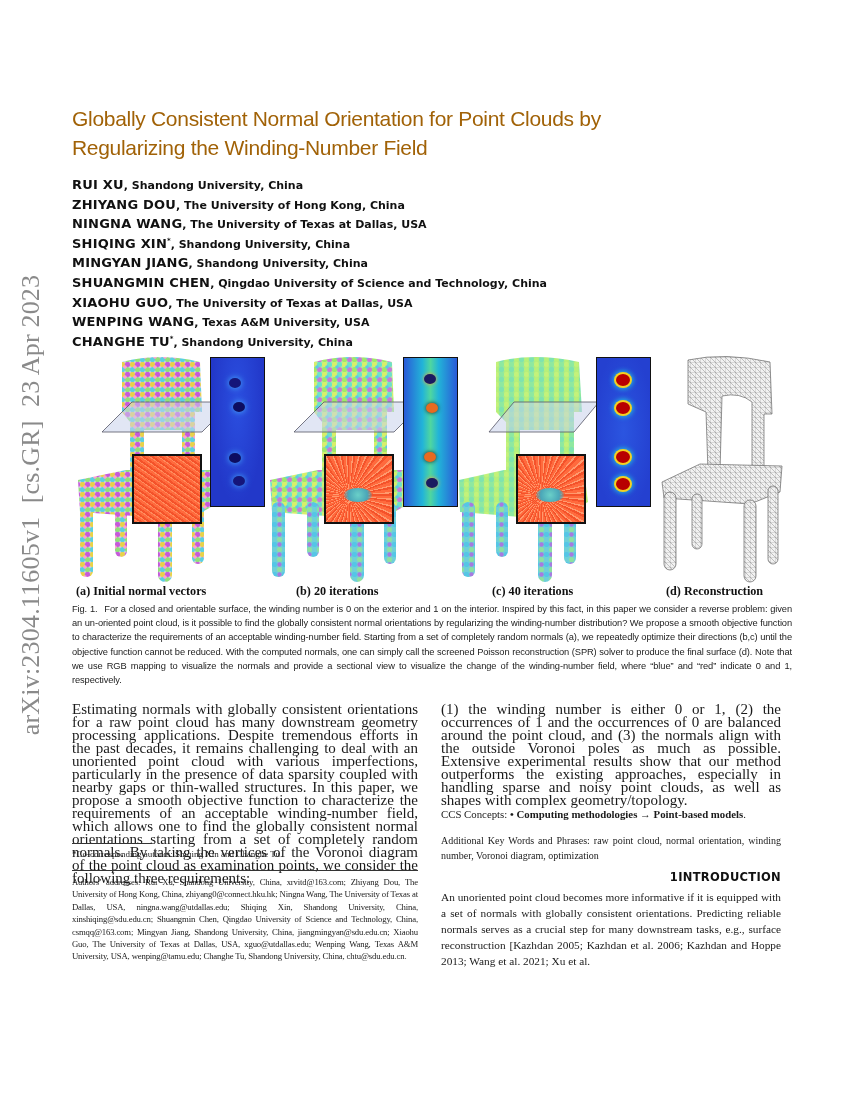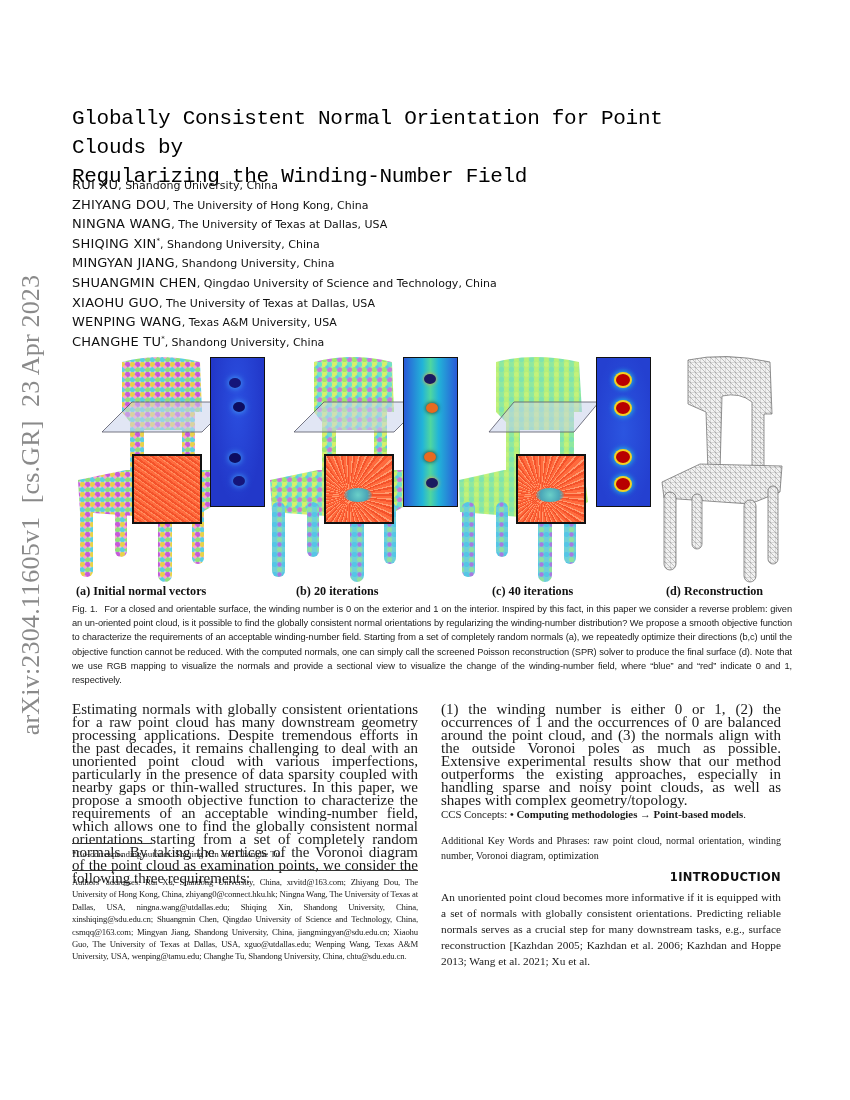--- a/index.html
+++ b/index.html
@@ -17,26 +17,26 @@
     transform: rotate(-90deg);
     white-space: pre;
     font-family: "Liberation Serif", serif;
     font-size: 26px;
     color: #8a8a8a;
     letter-spacing: 0.2px;
   }
 
   .title {
     position: absolute; left: 72px; top: 104px; width: 640px;
-    font-family: Liberation Mono, monospace;
-    font-size: 21px; line-height: 29px; font-weight: normal; color: #000000;
+    font-family: Liberation Sans, sans-serif;
+    font-size: 21px; line-height: 29px; font-weight: normal; color: #a16207;
     letter-spacing: -0.3px;
   }
 
-  .authors { position: absolute; left: 72px; top: 173px; width: 560px; }
+  .authors { position: absolute; left: 72px; top: 173px; width: 560px; font-weight: bold; }
   .author { font-family: "DejaVu Sans", sans-serif; height: 19.6px; line-height: 19.6px; white-space: nowrap; color: #111; }
   .author .name { font-size: 13px; letter-spacing: 0.2px; }
   .author .aff { font-size: 11px; }
   .author sup { font-size: 7px; vertical-align: 5px; }
 
   
   .figure { position: absolute; left: 70px; top: 352px; width: 720px; height: 232px; }
   .panel { position: absolute; top: 0; height: 232px; }
   .chair-svg { position: absolute; left: 0; top: 0; }
   .section-view {

